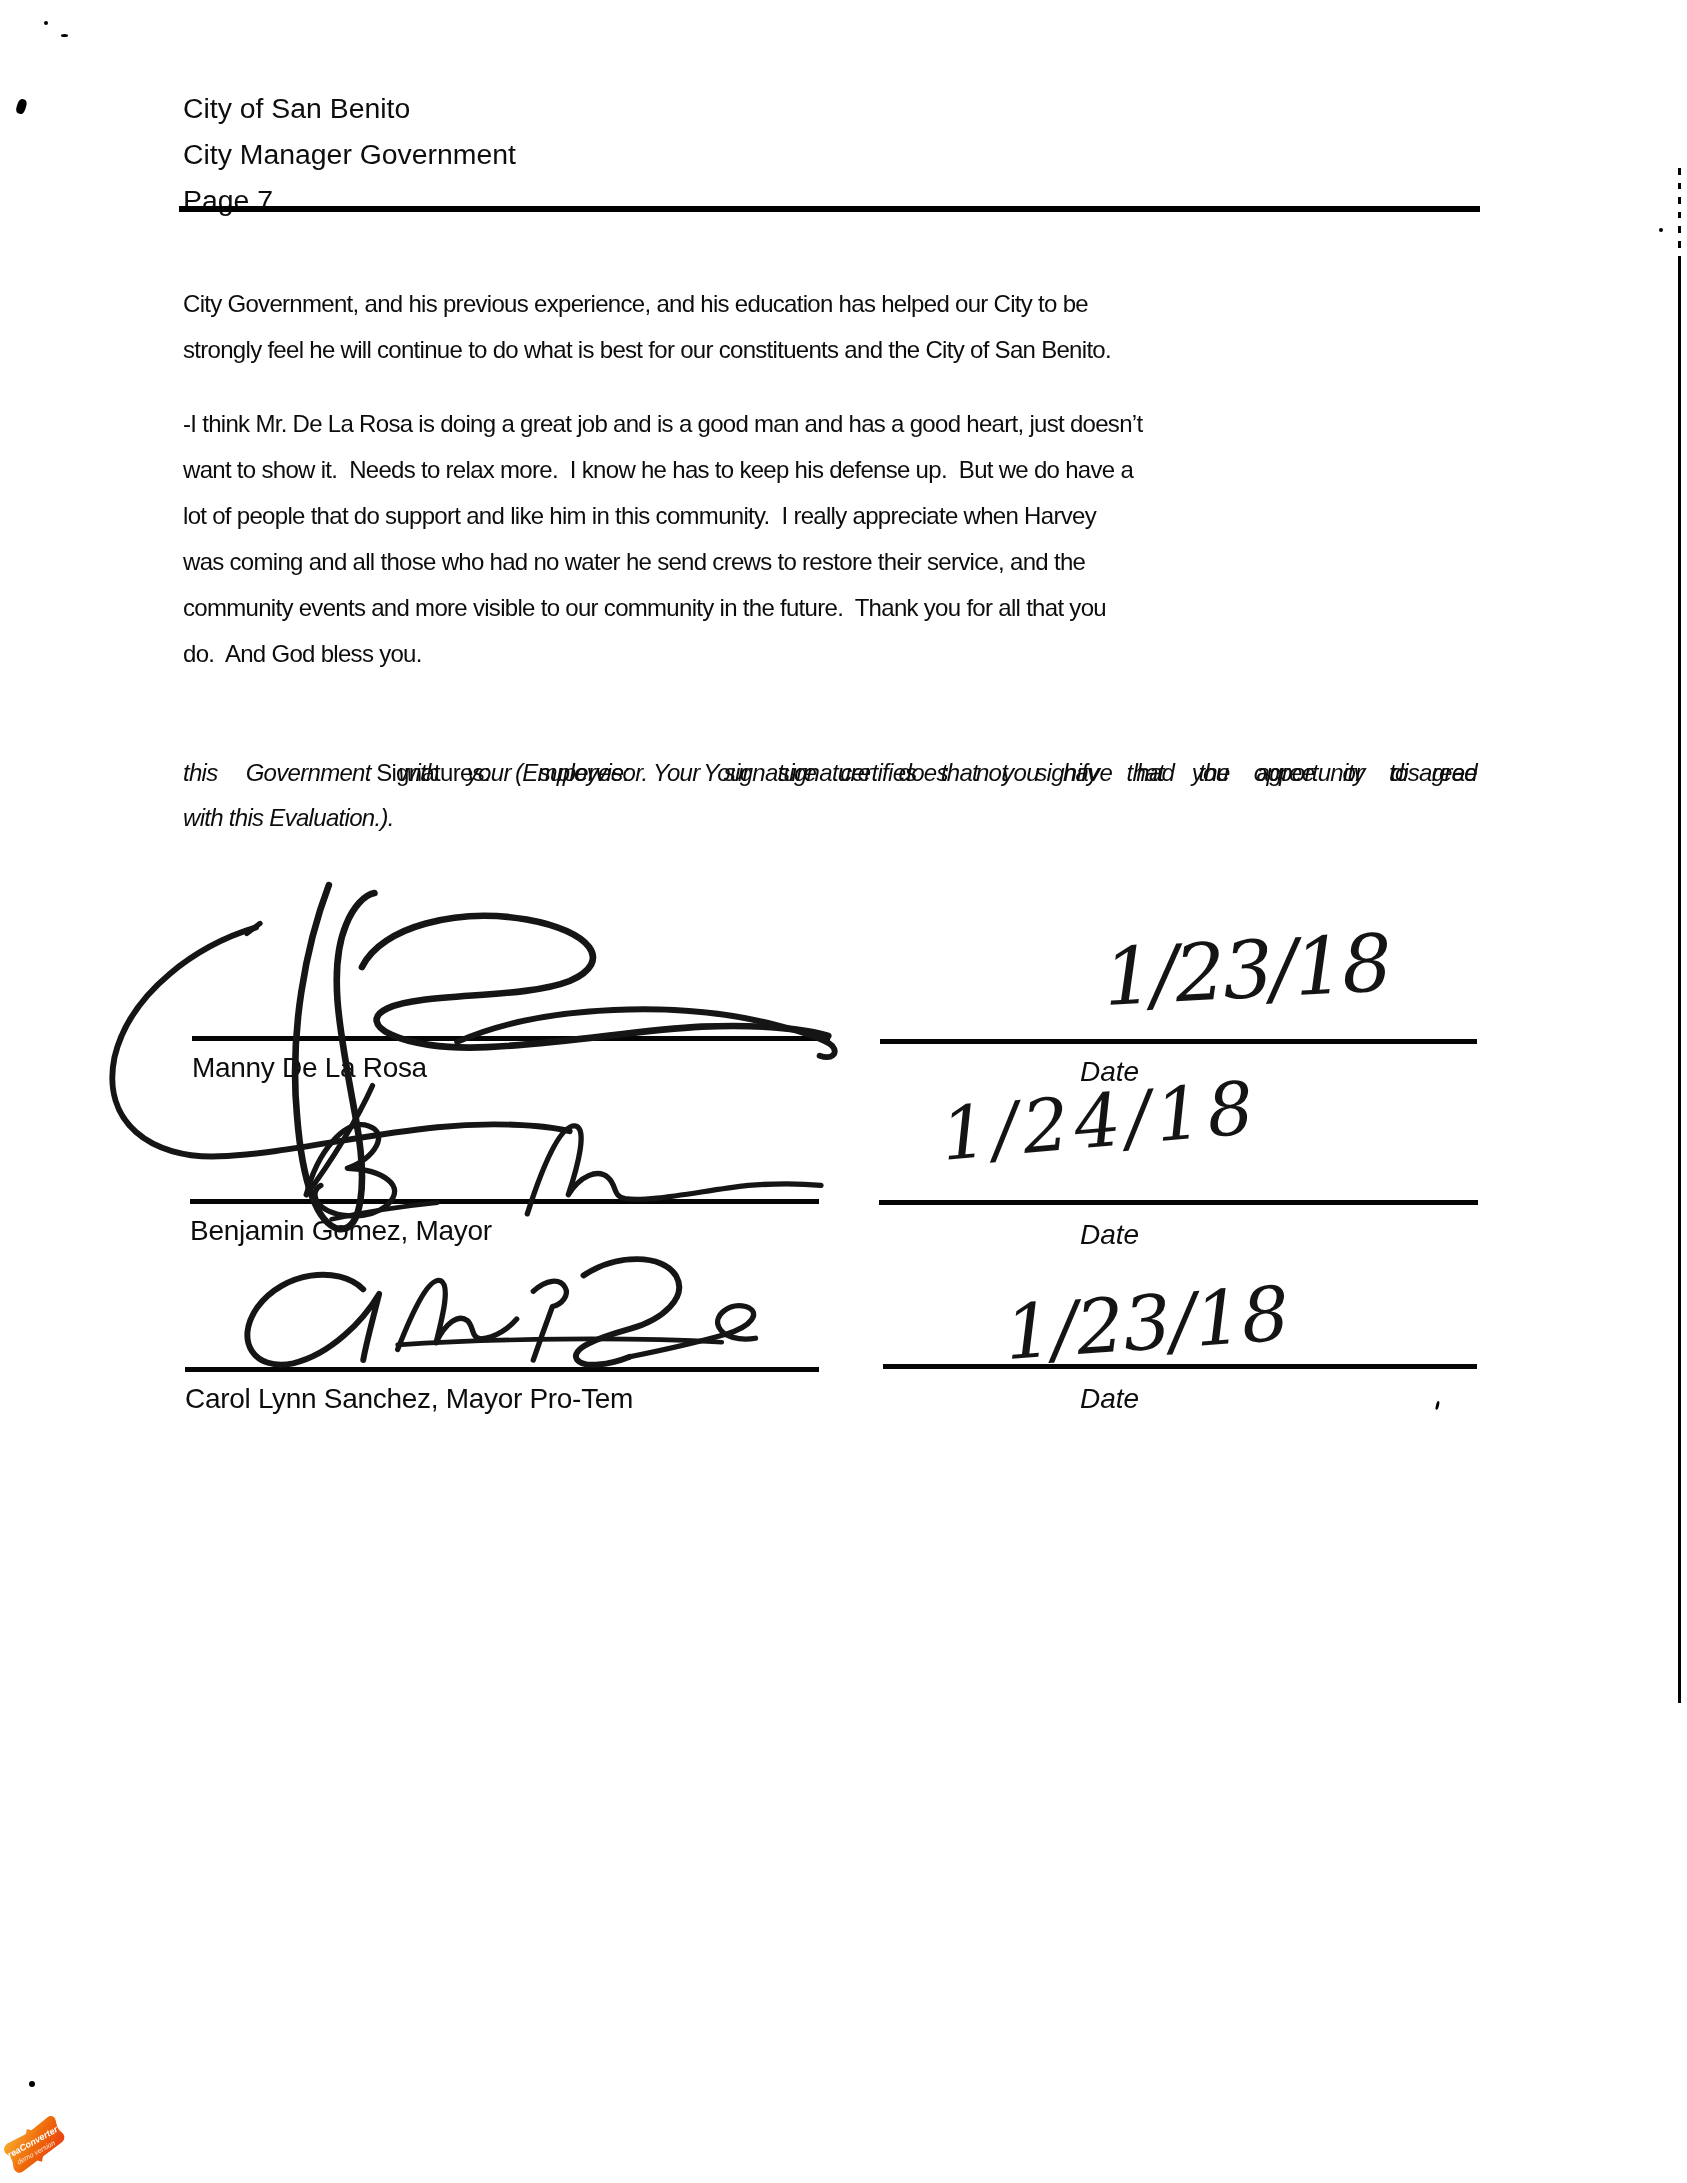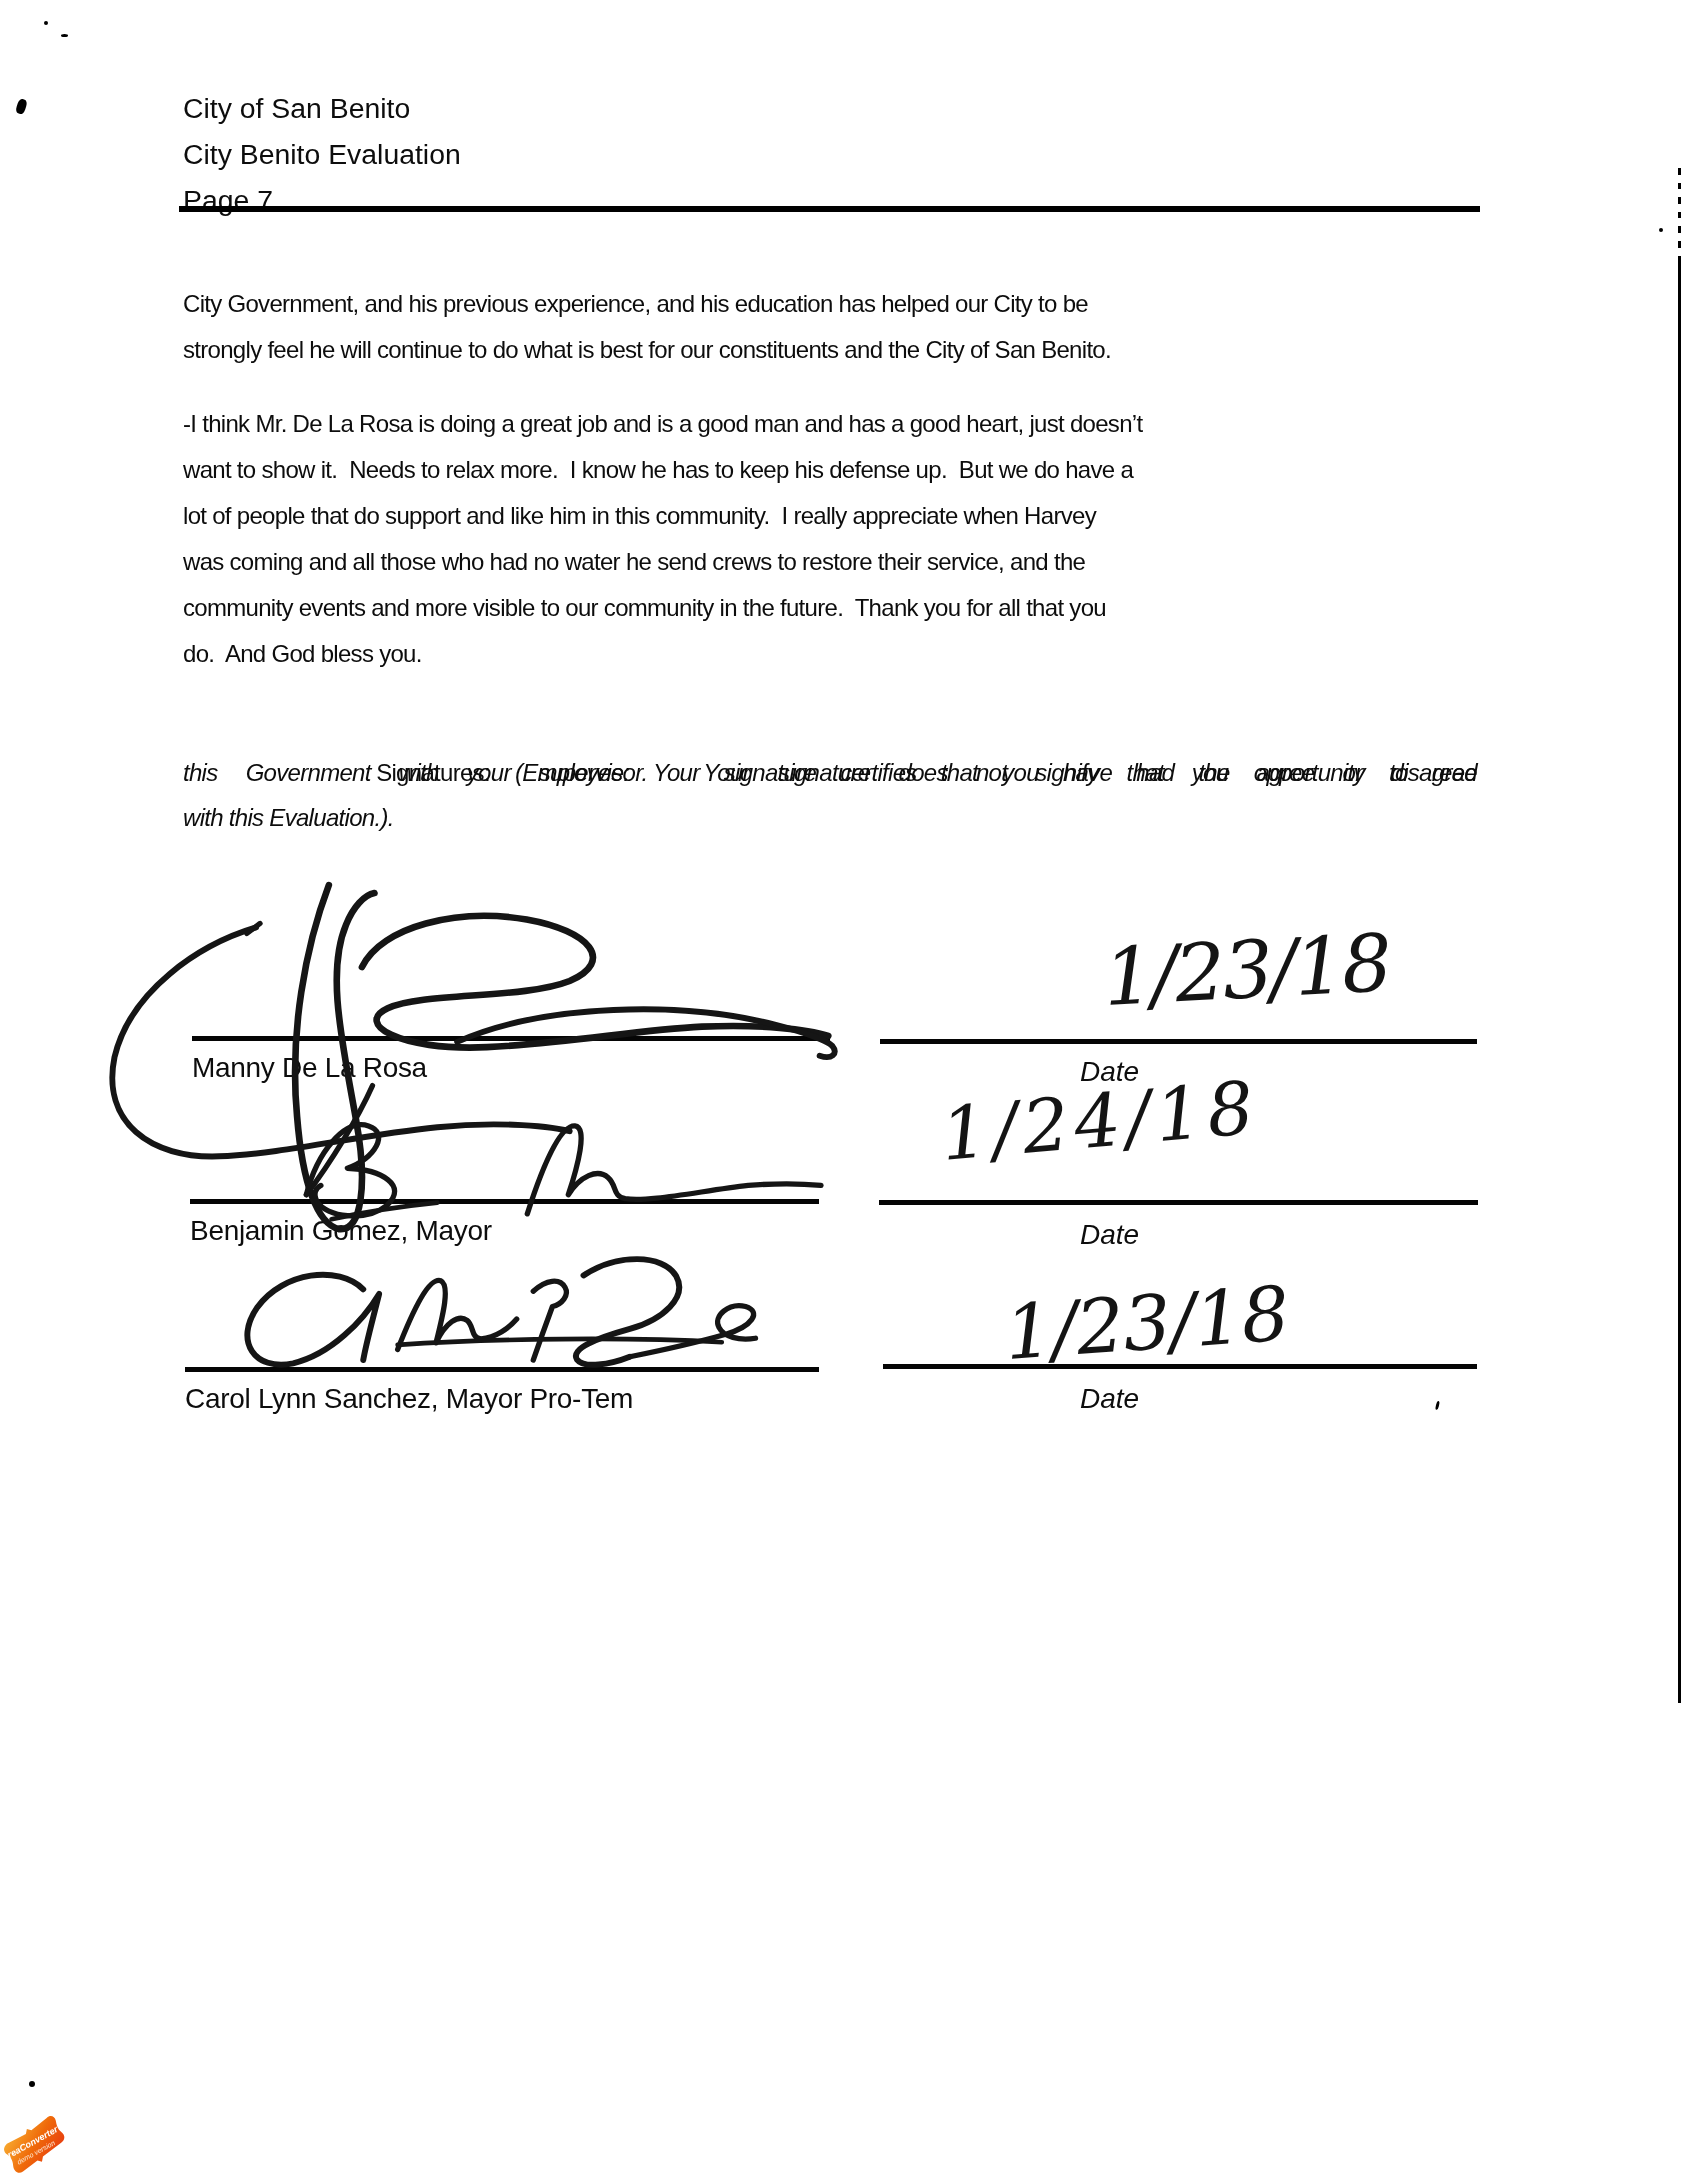--- a/index.html
+++ b/index.html
@@ -40,21 +40,21 @@
   
   .watermark{position:absolute;left:2.6px;top:2125px;width:64px;height:40px;transform:rotate(-29deg);}
 </style>
 </head>
 <body>
 
 <div class="page">
 
   <div class="header">
     <div class="line">City of San Benito</div>
-    <div class="line">City Benito Evaluation</div>
+    <div class="line">City Manager Government</div>
     <div class="line">Page 7</div>
   </div>
   <div class="rule"></div>
 
   <div class="content">
     <div class="para">
       <div class="line">City Government, and his previous experience, and his education has helped our City to be</div>
       <div class="line">strongly feel he will continue to do what is best for our constituents and the City of San Benito.</div>
     </div>
     <div class="para">

